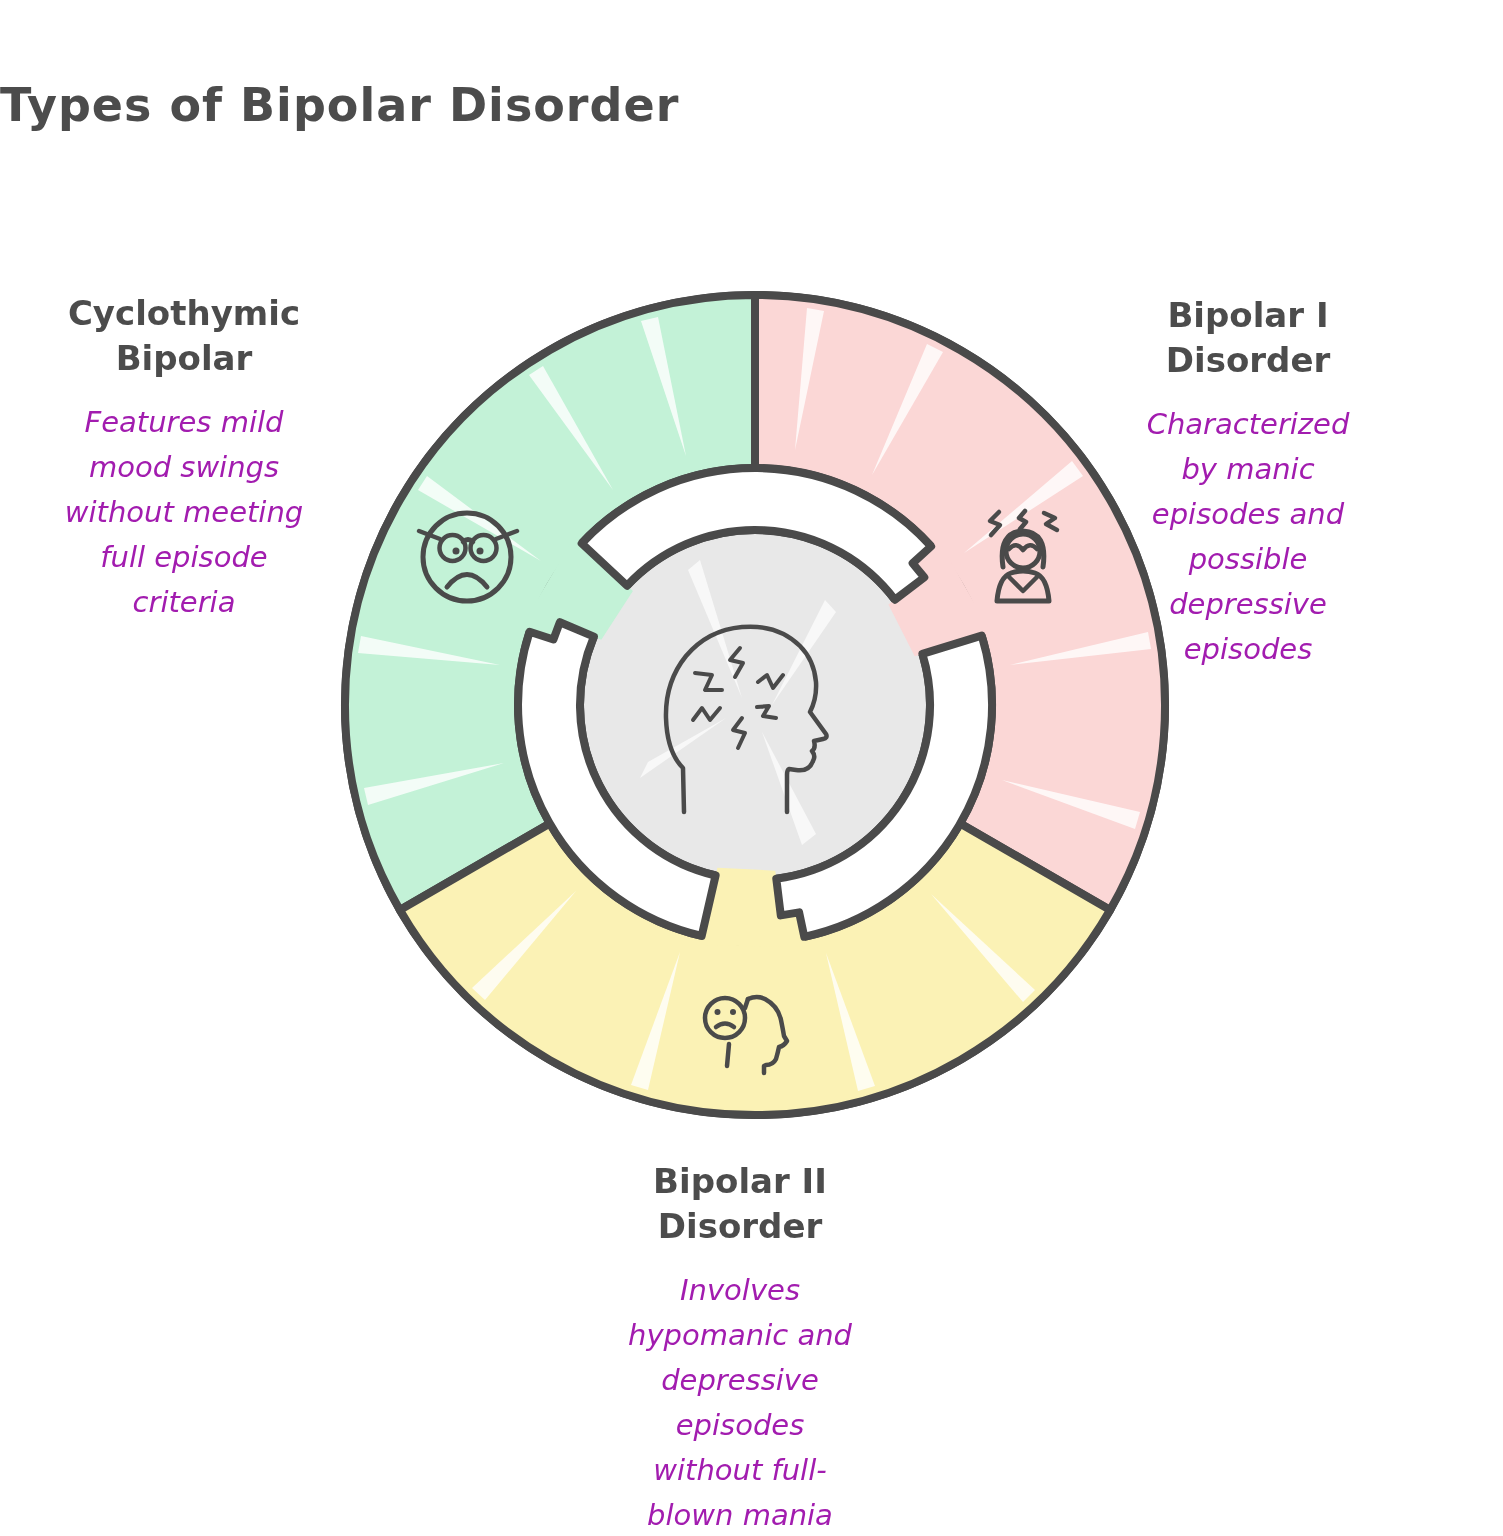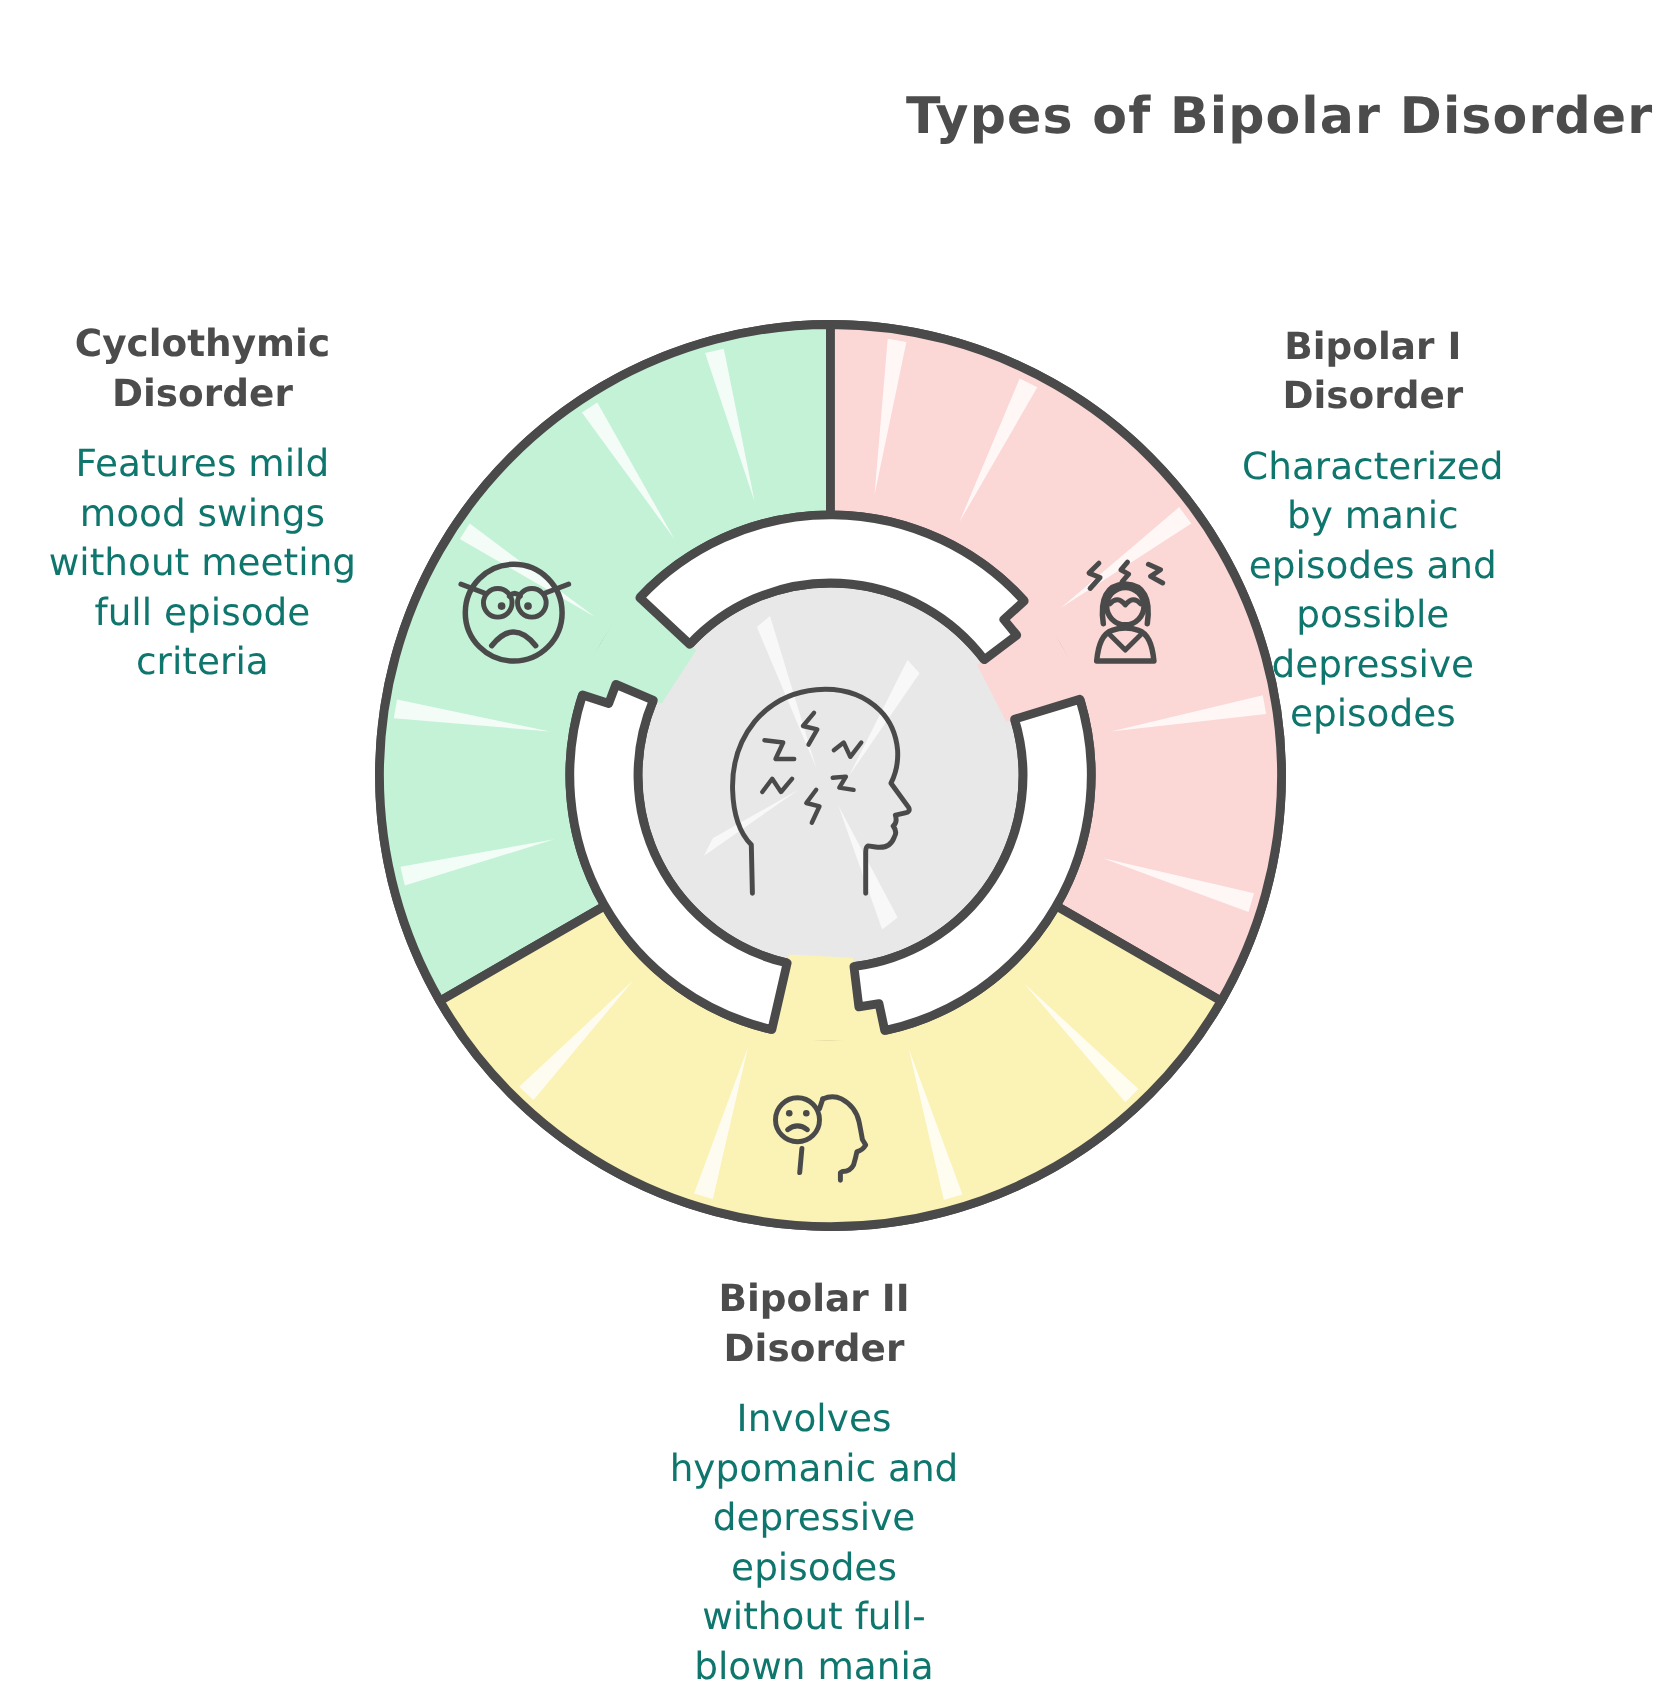--- a/index.html
+++ b/index.html
@@ -1,39 +1,39 @@
 <!DOCTYPE html>
 <html><head>
 <meta charset="utf-8">
 <style>
   html,body{margin:0;padding:0;background:#ffffff;}
   body{
     width:1503px;height:1536px;position:relative;overflow:hidden;
     font-family:"DejaVu Sans", sans-serif;
   }
   .title{
-    position:absolute;top:78px;left:0;width:1503px;text-align:right;
+    position:absolute;top:78px;left:0;width:1503px;text-align:left;
     font-size:46px;font-weight:700;letter-spacing:1px;color:#4c4c4c;
   }
   .label-block{position:absolute;text-align:center;white-space:pre-line;}
   .label-block .heading{font-size:34px;font-weight:700;color:#4c4c4c;line-height:45px;margin:0;}
-  .label-block .desc{font-size:34px;font-weight:400;color:#0f766e;line-height:45px;margin:0;}
+  .label-block .desc{font-size:29px;font-weight:400;color:#a21caf;line-height:45px;margin:0;font-style:italic;}
   .label-left{left:0;top:272px;width:368px;}
   .label-right{left:1068px;top:274px;width:360px;}
   .label-bottom{left:560px;top:1140px;width:360px;}
   svg{position:absolute;left:0;top:0;}
 </style>
 </head>
 <body>
 
 <div class="title">Types of Bipolar Disorder</div>
 
 <div class="label-block label-left">
   <div class="heading">Cyclothymic
-Disorder</div>
+Bipolar</div>
   <div class="desc">Features mild
 mood swings
 without meeting
 full episode
 criteria</div>
 </div>
 
 <div class="label-block label-right">
   <div class="heading">Bipolar I
 Disorder</div>

